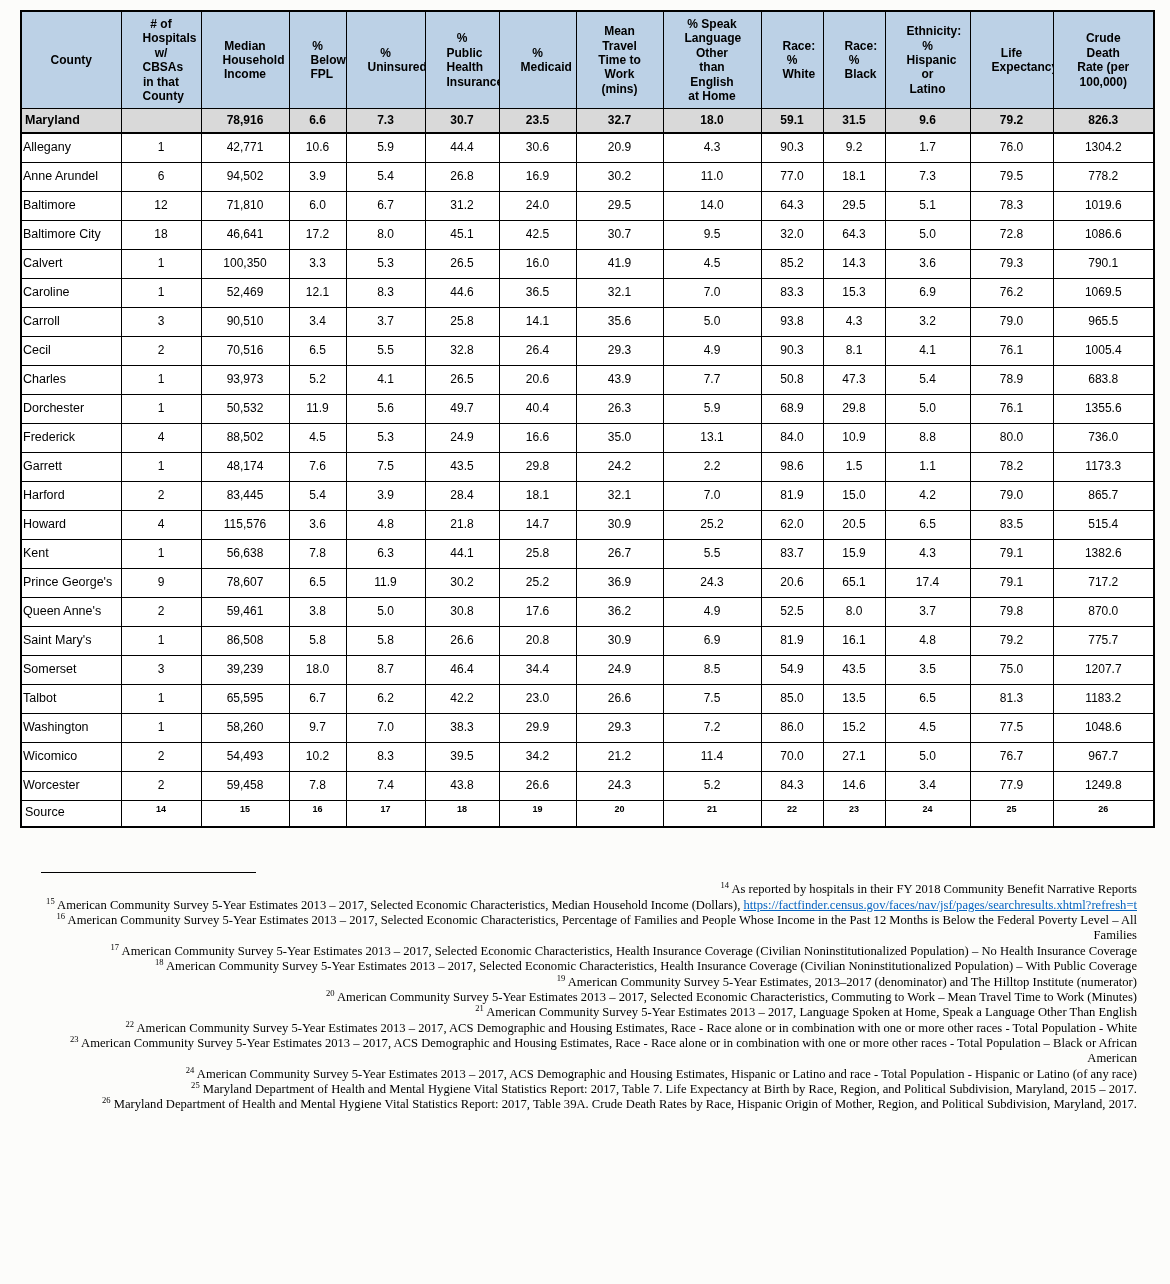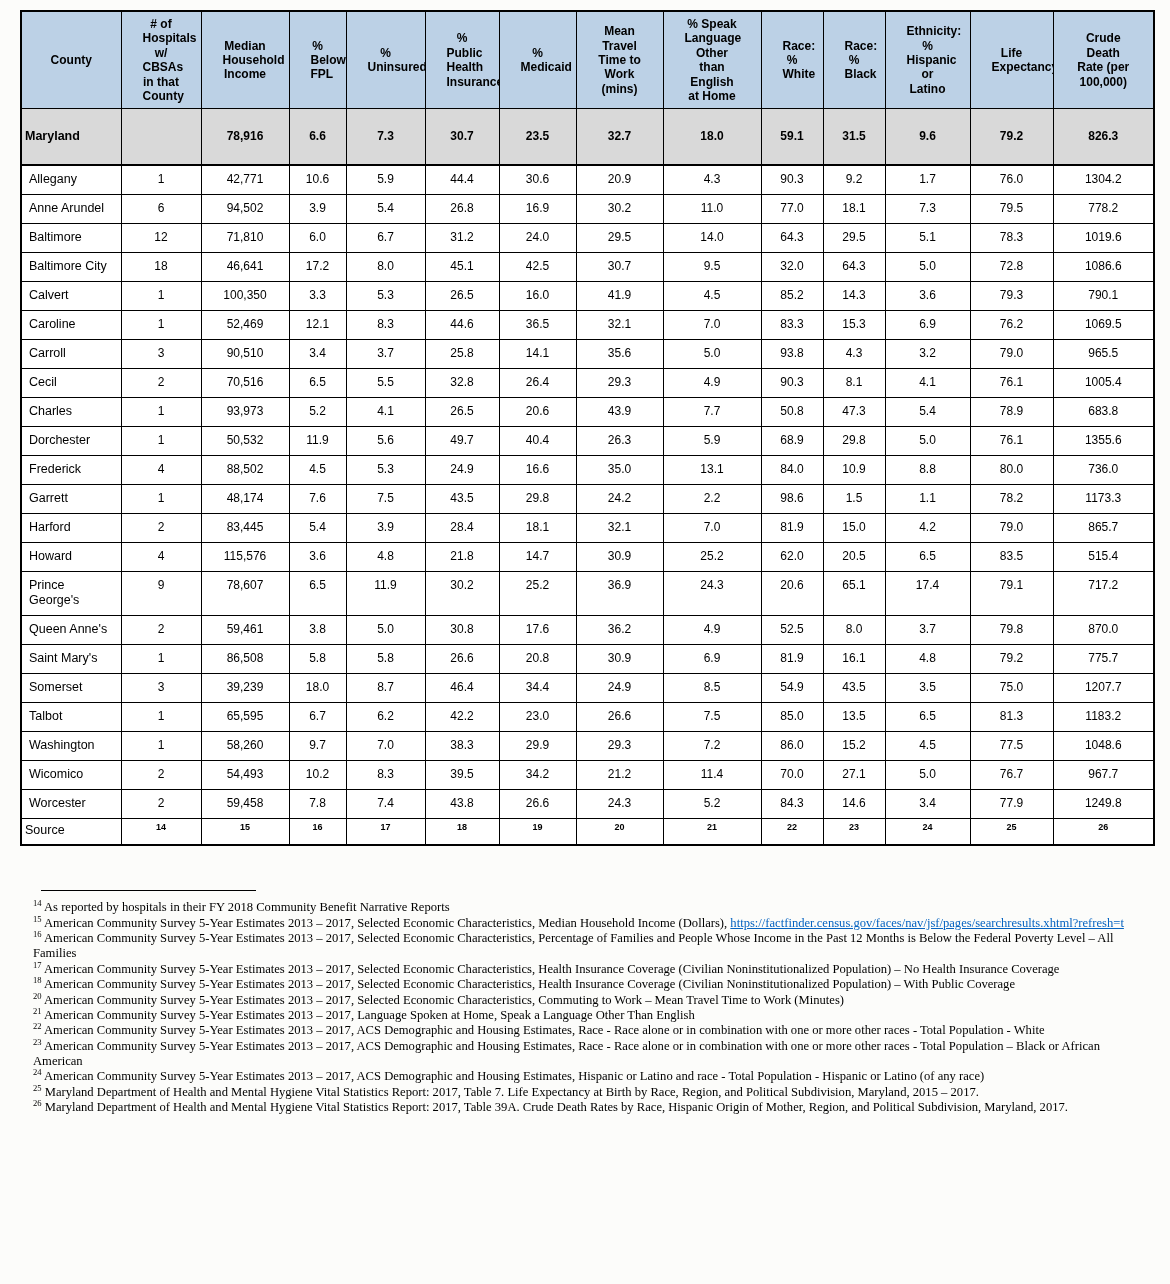--- a/index.html
+++ b/index.html
@@ -41,51 +41,52 @@
   tbody td{
     font-size:12px;
     line-height:1.2;
     text-align:center;
     vertical-align:top;
     padding:6px 3px 7px 3px;
     background:#fff;
   }
   tbody td.county{
     text-align:left;
-    padding-left:7px;
+    padding-left:1px;
     font-size:12.5px;
   }
   tr.state-row td{
     background:var(--state-bg);
     font-weight:bold;
-    padding:20px 3px;
+    padding:4px 3px;
     border-bottom:2px solid var(--border);
   }
   tr.source-row td{
     padding:4px 3px 6px 3px;
   }
   tr.source-row td.county{font-size:12.5px;}
   tr.source-row td.ref{
     font-weight:bold;
     font-size:9px;
     vertical-align:top;
     padding-top:3px;
   }
   .footnote-sep{
     margin:44px 0 9px 41px;
     width:215px;
     border:none;
     border-top:1.5px solid #000;
   }
   .footnotes{
-    margin-left:33px;
+    margin-left:45px;
     width:1092px;
     font-family:"Liberation Serif", serif;
     font-size:12.6px;
     line-height:1.22;
+    text-align:right;
   }
   .footnote{margin:0;}
   .footnote sup{
     font-size:0.68em;
     line-height:0;
   }
   .footnote a{
     color:var(--link);
     text-decoration:underline;
     word-break:break-all;
@@ -366,20 +367,36 @@
           <td>14.7</td>
           <td>30.9</td>
           <td>25.2</td>
           <td>62.0</td>
           <td>20.5</td>
           <td>6.5</td>
           <td>83.5</td>
           <td>515.4</td>
         </tr>
         <tr>
+          <td class="county">Kent</td>
+          <td>1</td>
+          <td>56,638</td>
+          <td>7.8</td>
+          <td>6.3</td>
+          <td>44.1</td>
+          <td>25.8</td>
+          <td>26.7</td>
+          <td>5.5</td>
+          <td>83.7</td>
+          <td>15.9</td>
+          <td>4.3</td>
+          <td>79.1</td>
+          <td>1382.6</td>
+        </tr>
+        <tr>
           <td class="county">Prince George's</td>
           <td>9</td>
           <td>78,607</td>
           <td>6.5</td>
           <td>11.9</td>
           <td>30.2</td>
           <td>25.2</td>
           <td>36.9</td>
           <td>24.3</td>
           <td>20.6</td>
@@ -520,20 +537,21 @@
   </table>
 
   <hr class="footnote-sep">
 
   <div class="footnotes" id="footnotes">
       <div class="footnote"><sup>14</sup><span> As reported by hospitals in their FY 2018 Community Benefit Narrative Reports</span></div>
       <div class="footnote"><sup>15</sup><span> American Community Survey 5-Year Estimates 2013 – 2017, Selected Economic Characteristics, Median Household Income (Dollars),</span> <a href="#">https://factfinder.census.gov/faces/nav/jsf/pages/searchresults.xhtml?refresh=t</a></div>
       <div class="footnote"><sup>16</sup><span> American Community Survey 5-Year Estimates 2013 – 2017, Selected Economic Characteristics, Percentage of Families and People Whose Income in the Past 12 Months is Below the Federal Poverty Level – All Families</span></div>
       <div class="footnote"><sup>17</sup><span> American Community Survey 5-Year Estimates 2013 – 2017, Selected Economic Characteristics, Health Insurance Coverage (Civilian Noninstitutionalized Population) – No Health Insurance Coverage</span></div>
       <div class="footnote"><sup>18</sup><span> American Community Survey 5-Year Estimates 2013 – 2017, Selected Economic Characteristics, Health Insurance Coverage (Civilian Noninstitutionalized Population) – With Public Coverage</span></div>
+      <div class="footnote"><sup>19</sup><span> American Community Survey 5-Year Estimates, 2013–2017 (denominator) and The Hilltop Institute (numerator)</span></div>
       <div class="footnote"><sup>20</sup><span> American Community Survey 5-Year Estimates 2013 – 2017, Selected Economic Characteristics, Commuting to Work – Mean Travel Time to Work (Minutes)</span></div>
       <div class="footnote"><sup>21</sup><span> American Community Survey 5-Year Estimates 2013 – 2017, Language Spoken at Home, Speak a Language Other Than English</span></div>
       <div class="footnote"><sup>22</sup><span> American Community Survey 5-Year Estimates 2013 – 2017, ACS Demographic and Housing Estimates, Race - Race alone or in combination with one or more other races - Total Population - White</span></div>
       <div class="footnote"><sup>23</sup><span> American Community Survey 5-Year Estimates 2013 – 2017, ACS Demographic and Housing Estimates, Race - Race alone or in combination with one or more other races - Total Population – Black or African American</span></div>
       <div class="footnote"><sup>24</sup><span> American Community Survey 5-Year Estimates 2013 – 2017, ACS Demographic and Housing Estimates, Hispanic or Latino and race - Total Population - Hispanic or Latino (of any race)</span></div>
       <div class="footnote"><sup>25</sup><span> Maryland Department of Health and Mental Hygiene Vital Statistics Report: 2017, Table 7. Life Expectancy at Birth by Race, Region, and Political Subdivision, Maryland, 2015 – 2017.</span></div>
       <div class="footnote"><sup>26</sup><span> Maryland Department of Health and Mental Hygiene Vital Statistics Report: 2017, Table 39A. Crude Death Rates by Race, Hispanic Origin of Mother, Region, and Political Subdivision, Maryland, 2017.</span></div>
     </div>
 
 </div>

